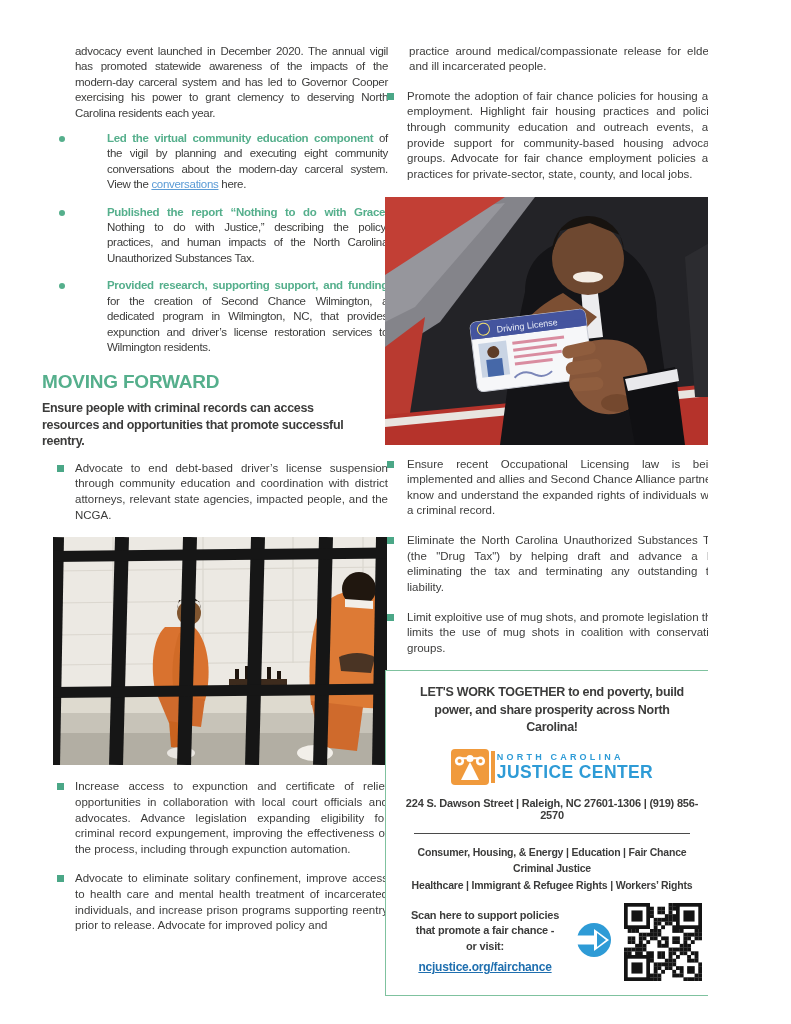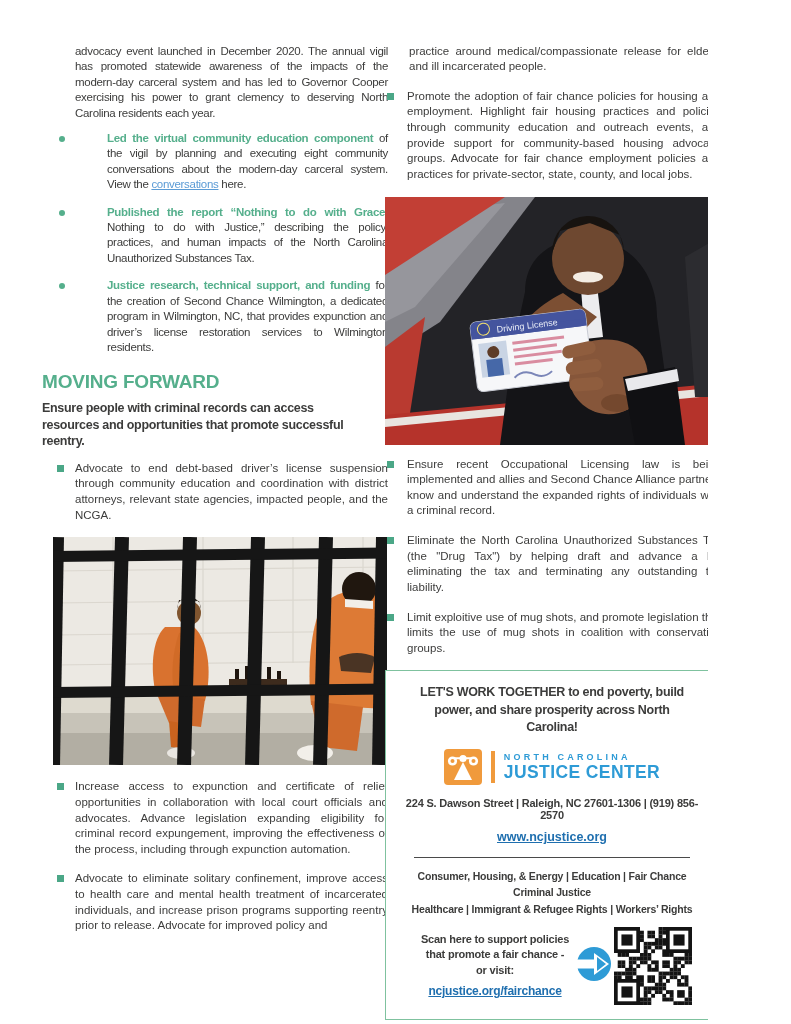--- a/index.html
+++ b/index.html
@@ -44,31 +44,31 @@
   .photo{display:block;}
   .photo-prison{margin:6px 0 14px 11px;}
   .photo-license{margin:0 0 12px 0;}
 
   
   .footer-box{
     box-sizing:border-box;width:334px;border:1.5px solid var(--box-border);
     background:#fff;padding:13px 12px 14px 12px;text-align:center;margin-top:2px;
   }
   .tagline{font-size:12.5px;line-height:1.38;font-weight:bold;letter-spacing:-0.3px;padding:0 10px;}
-  .logo-row{display:flex;align-items:center;justify-content:center;gap:9px;margin:13px 0 12px 0;}
+  .logo-row{display:flex;align-items:center;justify-content:center;gap:2px;margin:13px 0 12px 0;}
   .logo-bar{width:4px;height:32px;background:var(--brand-orange);flex:none;}
   .org-text{text-align:left;}
   .org-line1{font-size:9px;font-weight:bold;letter-spacing:3.2px;color:var(--brand-blue);line-height:1.2;}
   .org-line2{font-size:17.5px;font-weight:bold;letter-spacing:0.4px;color:var(--brand-blue);line-height:1.1;}
   .contact{font-size:11px;font-weight:bold;letter-spacing:-0.2px;margin-top:2px;}
   .website-wrap{margin-top:6px;}
   .website{font-size:12.5px;}
   .footer-divider{border:none;border-top:1px solid #4a4a4a;margin:12px 16px 10px 16px;}
   .programs{font-size:10.5px;font-weight:bold;line-height:1.55;letter-spacing:-0.2px;}
-  .scan-row{display:flex;align-items:center;justify-content:center;margin-top:10px;padding:0 4px 0 8px;}
+  .scan-row{display:flex;align-items:center;justify-content:space-between;margin-top:10px;padding:0 4px 0 8px;}
   .scan-text{width:158px;font-size:11px;font-weight:bold;line-height:1.4;letter-spacing:-0.2px;text-align:center;}
   .scan-link-wrap{margin-top:5px;}
   .scan-link{font-size:12px;}
   .arrow-wrap{flex:none;margin:0 2px;}
   .qr-wrap{flex:none;width:78px;height:78px;}
 </style>
 </head>
 <body>
 
 <div class="page">
@@ -82,21 +82,21 @@
       <div class="acc-text cond"><span class="acc-lead">Led the virtual community education component</span><span> of the vigil by planning and executing eight community conversations about the modern-day carceral system. View the </span><a class="link-light">conversations</a><span> here.</span></div>
     </div>
 
     <div class="acc-item">
       <span class="acc-bullet"></span>
       <div class="acc-text cond"><span class="acc-lead">Published the report “Nothing to do with Grace,</span><span> Nothing to do with Justice,” describing the policy, practices, and human impacts of the North Carolina Unauthorized Substances Tax.</span></div>
     </div>
 
     <div class="acc-item">
       <span class="acc-bullet"></span>
-      <div class="acc-text cond"><span class="acc-lead">Justice research, technical support, and funding</span><span> for the creation of Second Chance Wilmington, a dedicated program in Wilmington, NC, that provides expunction and driver’s license restoration services to Wilmington residents.</span></div>
+      <div class="acc-text cond"><span class="acc-lead">Provided research, supporting support, and funding</span><span> for the creation of Second Chance Wilmington, a dedicated program in Wilmington, NC, that provides expunction and driver’s license restoration services to Wilmington residents.</span></div>
     </div>
 
     <h2 class="moving">MOVING FORWARD</h2>
 
     <div class="subhead">Ensure people with criminal records can access resources and opportunities that promote successful reentry.</div>
 
 
     <div class="sq-item">
       <span class="sq-bullet"></span>
       <div class="sq-text">Advocate to end debt-based driver’s license suspension through community education and coordination with district attorneys, relevant state agencies, impacted people, and the NCGA.</div>
@@ -265,23 +265,20 @@
         </svg>
         <span class="logo-bar"></span>
         <span class="org-text">
           <span class="org-line1" style="display:block">NORTH CAROLINA</span>
           <span class="org-line2" style="display:block">JUSTICE CENTER</span>
         </span>
       </div>
 
       <div class="contact cond">224 S. Dawson Street  |  Raleigh, NC  27601-1306  |  (919) 856-2570</div>
 
-      <div class="website-wrap">
-        <a class="link-dark website">www.ncjustice.org</a>
-      </div>
 
       <hr class="footer-divider">
 
       <div class="programs cond">
         <div>Consumer, Housing, &amp; Energy | Education | Fair Chance Criminal Justice</div>
         <div>Healthcare | Immigrant &amp; Refugee Rights | Workers’ Rights</div>
       </div>
 
       <div class="scan-row">
         <div class="scan-text cond">

